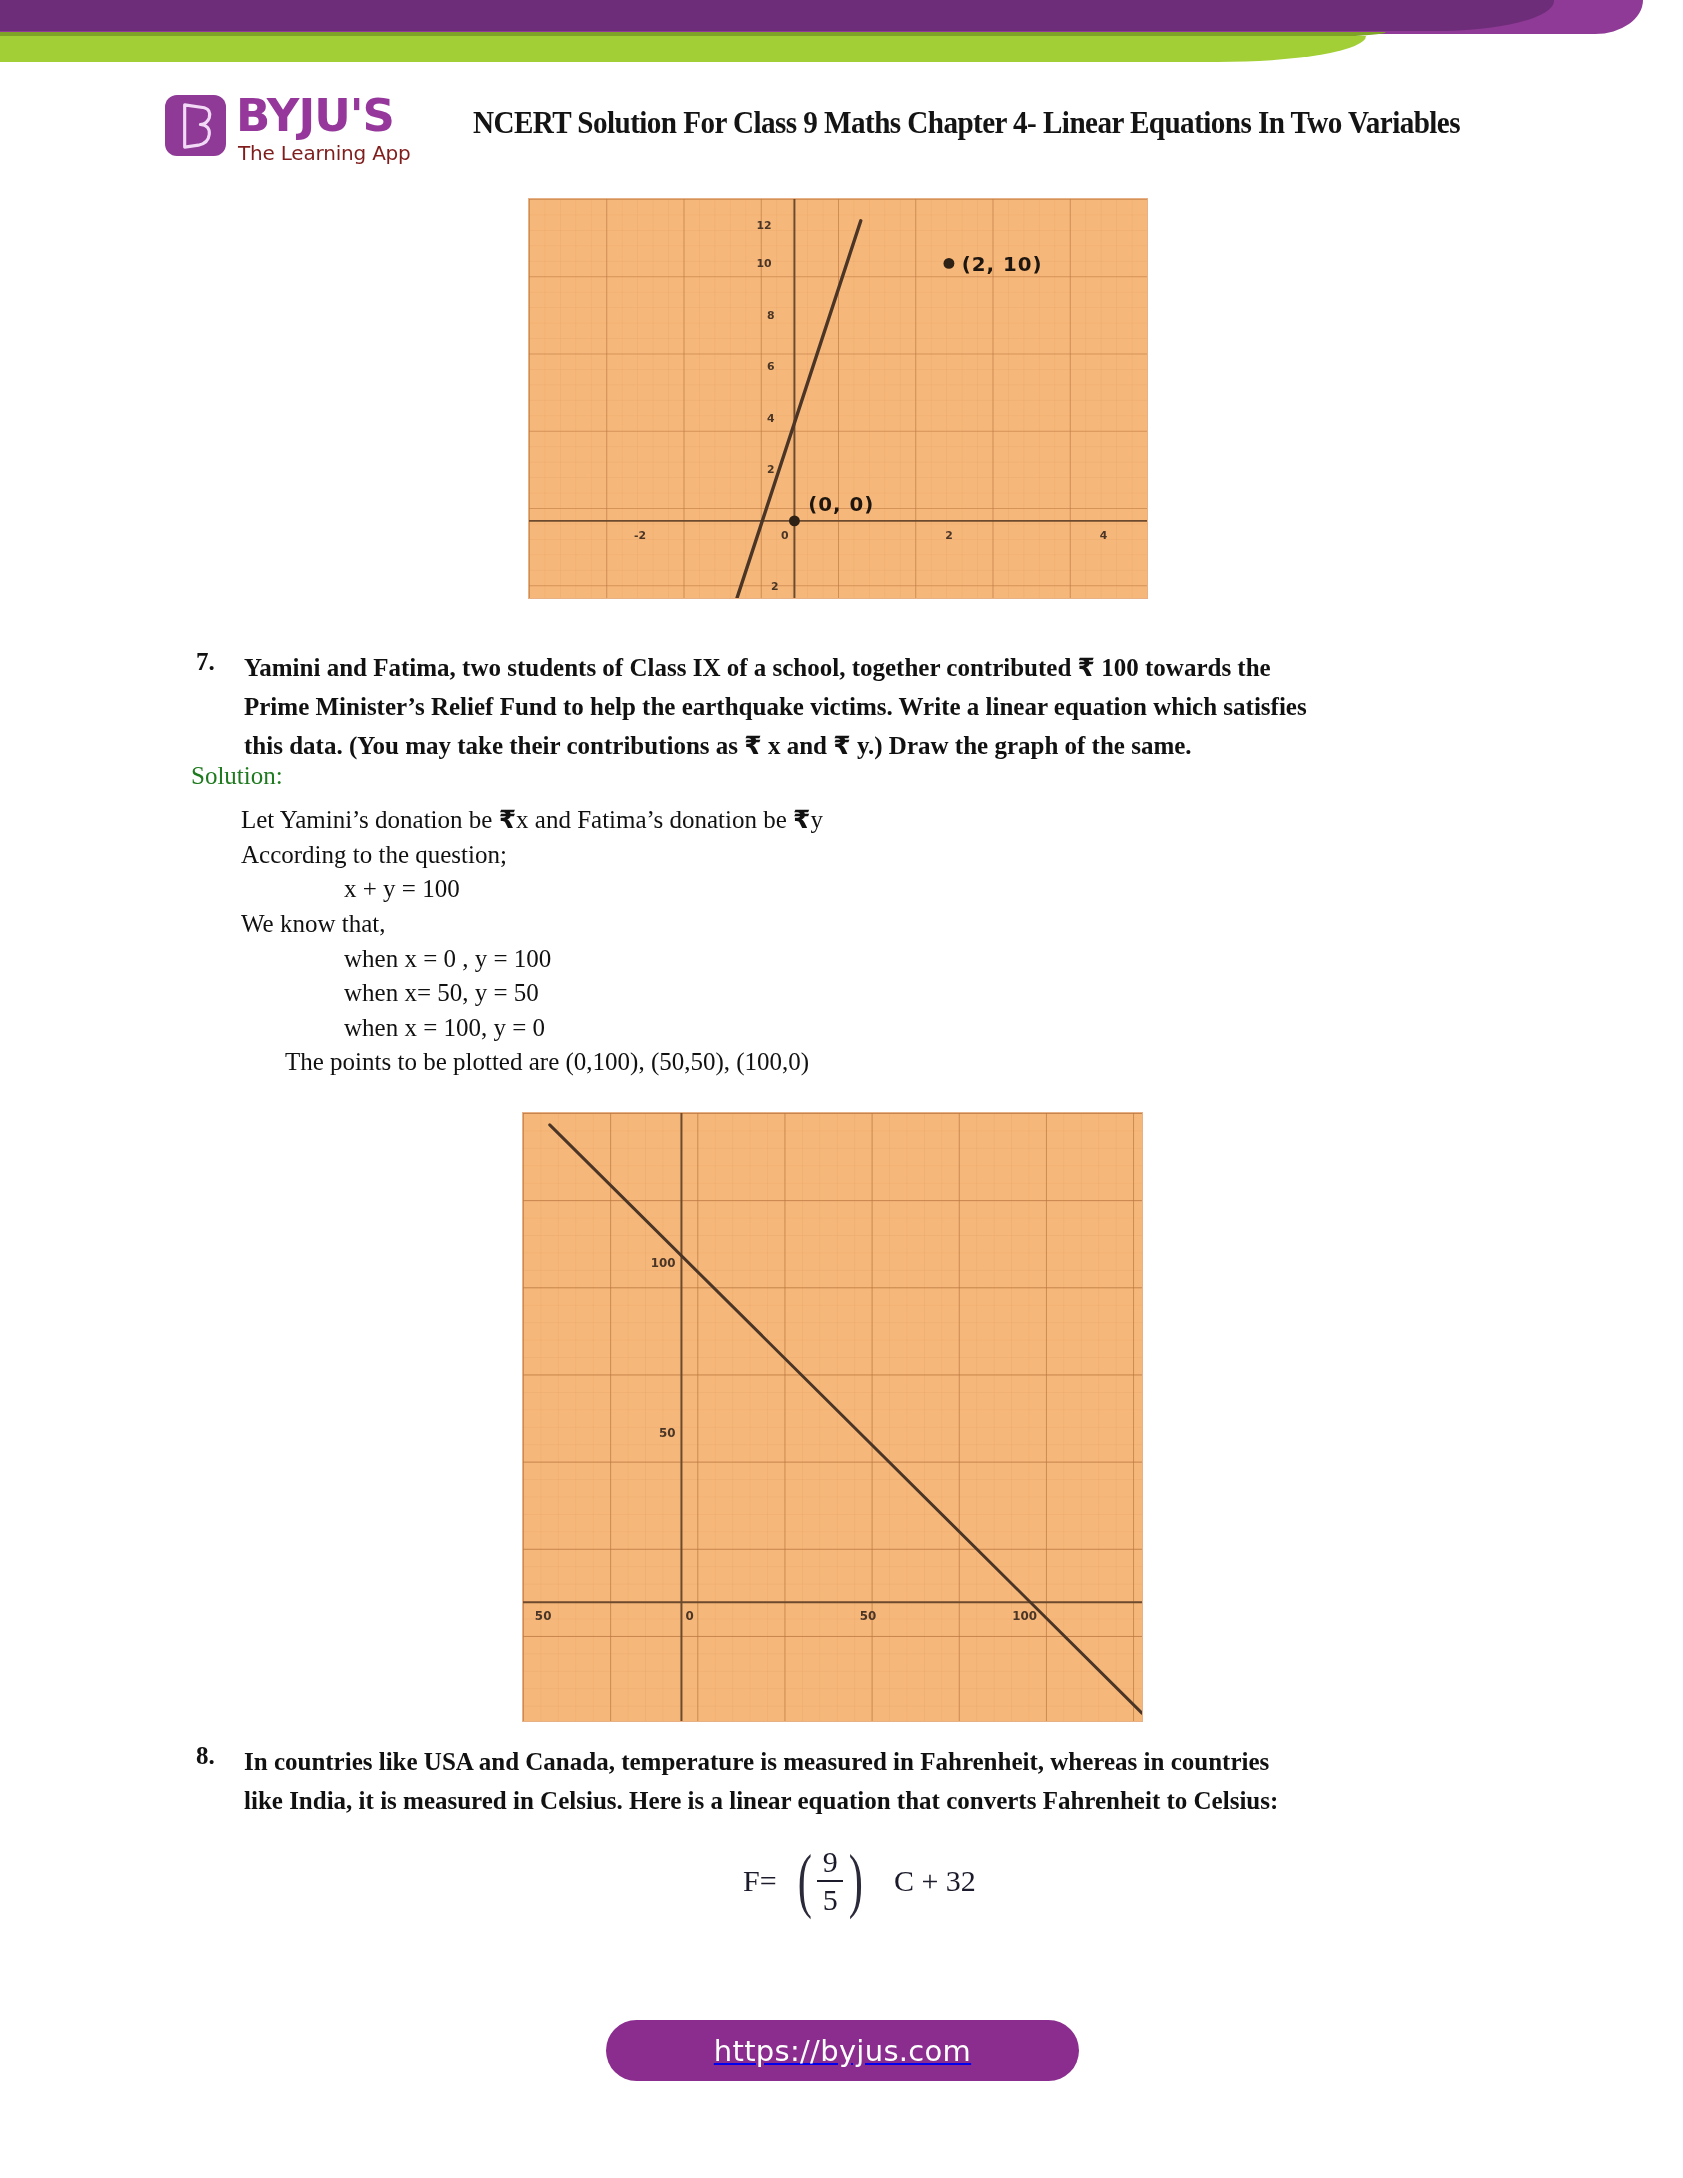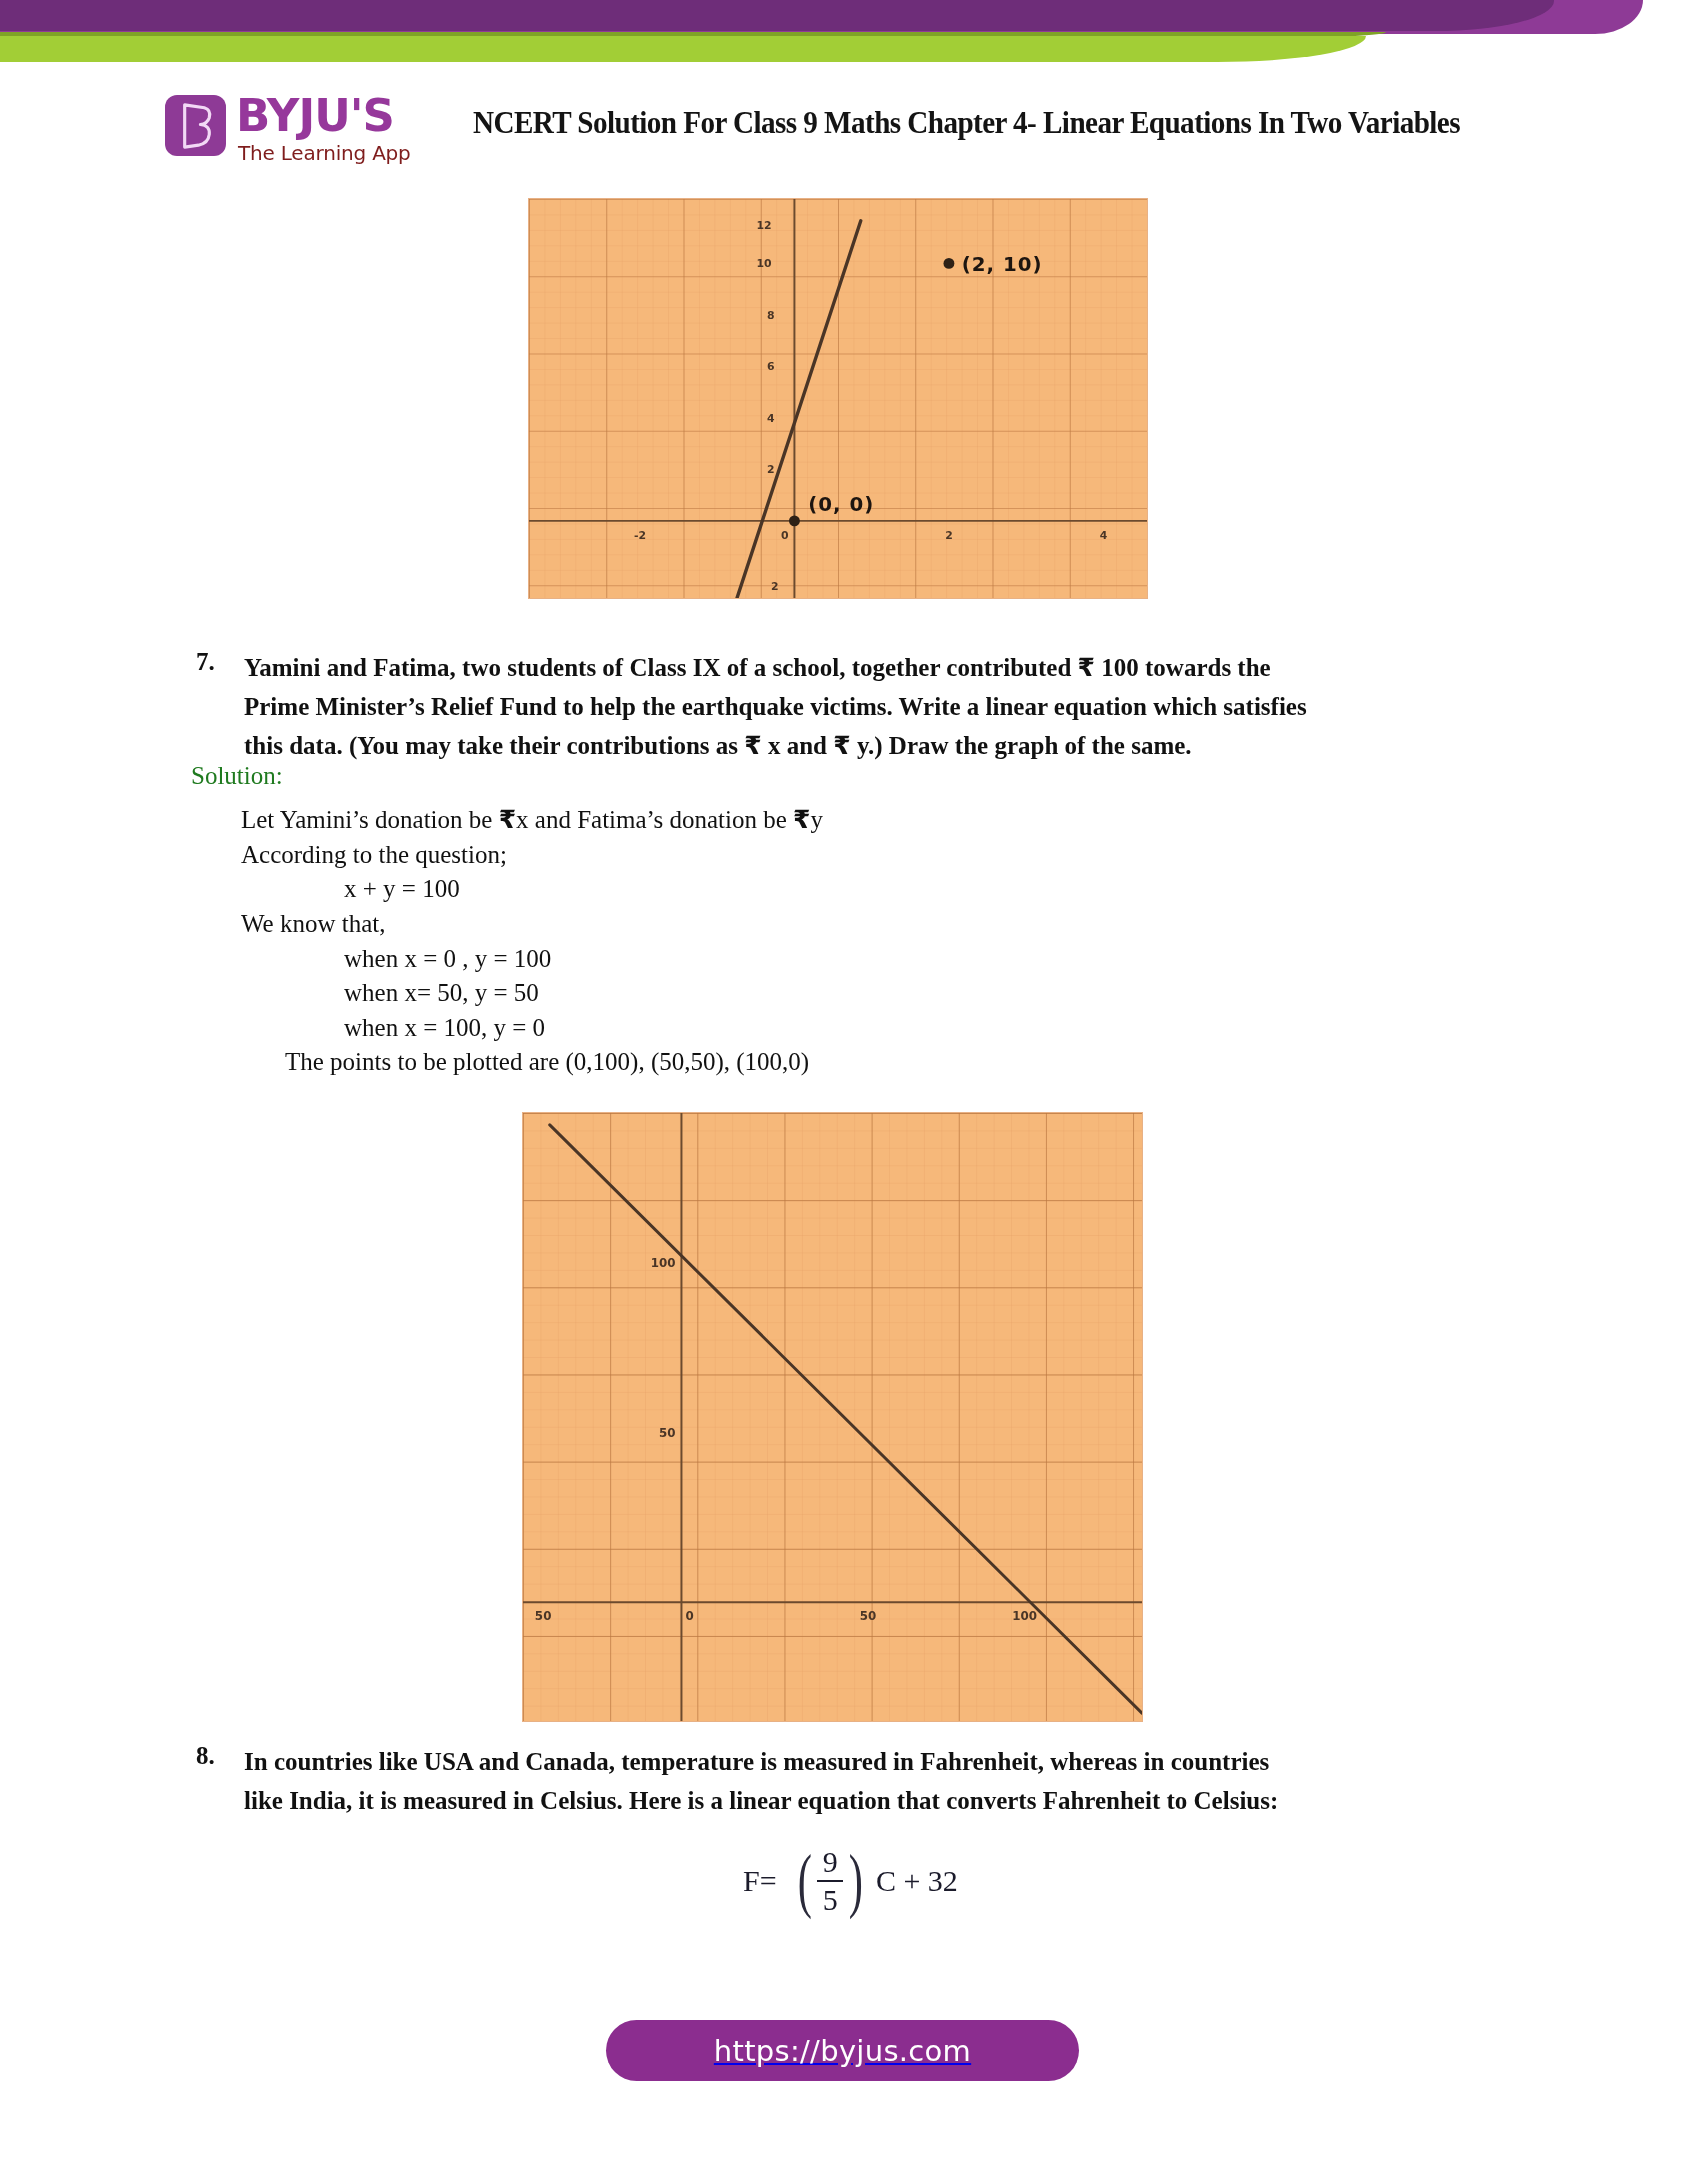--- a/index.html
+++ b/index.html
@@ -366,21 +366,21 @@
     <span style="margin-right:14px;">F=</span>
     <span class="frac-wrap">
       <span class="paren">(</span>
       <span class="frac">
         <span class="num">9</span>
         <span class="bar"></span>
         <span class="den">5</span>
       </span>
       <span class="paren">)</span>
     </span>
-    <span style="margin-left:6px;">C + 32</span>
+    <span style="margin-left:24px;">C + 32</span>
   </div>
 
 </div>
 
 <a class="footer-pill" href="#">
   <span>https://byjus.com</span>
 </a>
 
 
 </body></html>

